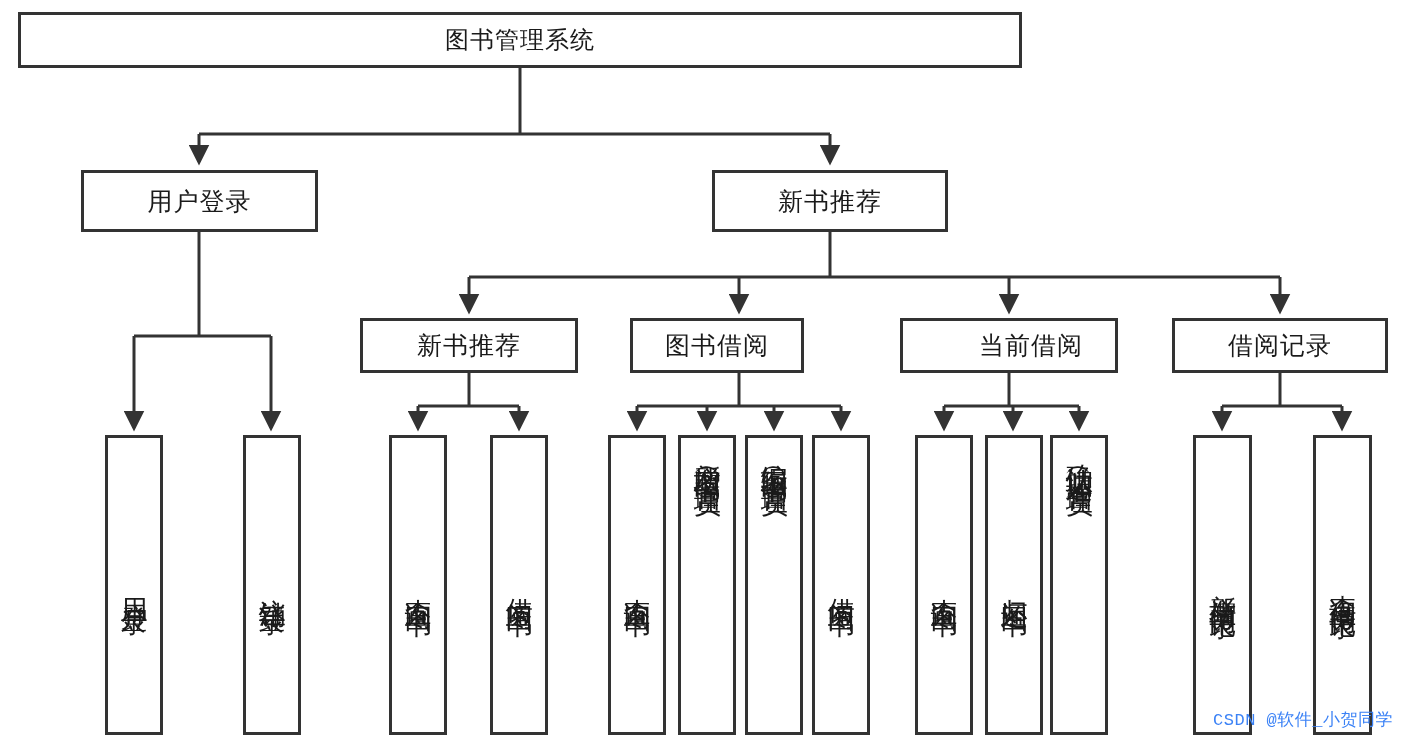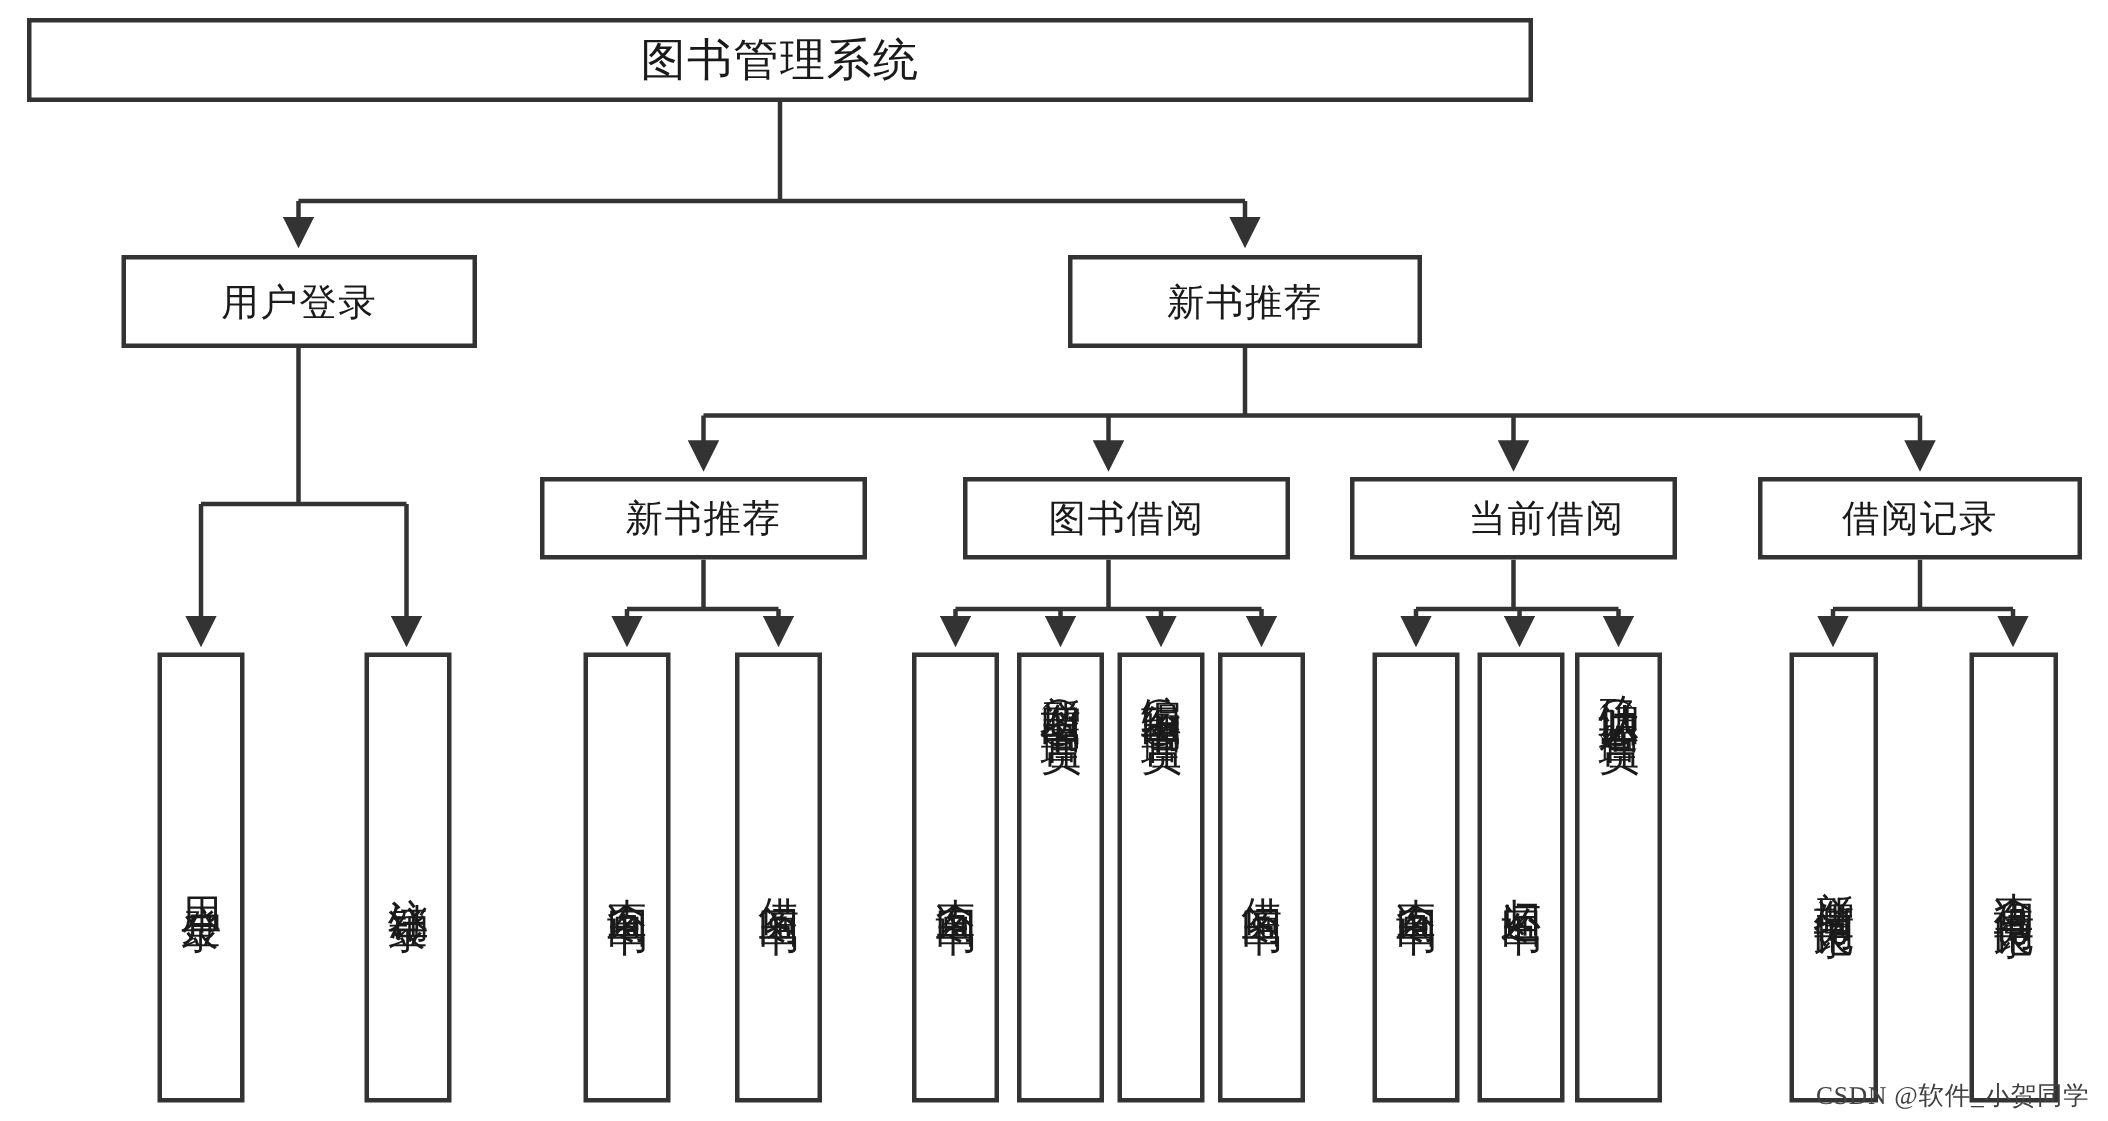--- a/index.html
+++ b/index.html
@@ -24,24 +24,24 @@
     stroke-width: 3;
     fill: none;
   }
   .arrow-head {
     fill: #333333;
     stroke: none;
   }
   .watermark {
     position: absolute;
     right: 12px;
-    bottom: 5px;
-    font-family: Liberation Serif, serif;
+    bottom: 16px;
+    font-family: Liberation Mono, monospace;
     font-size: 17px;
-    color: #404040;
+    color: #3b82f6;
     letter-spacing: 0.5px;
     white-space: nowrap;
     pointer-events: none;
   }
   .vert-label {
     writing-mode: vertical-rl;
     text-orientation: upright;
     font-family: "Liberation Sans", "DejaVu Sans", sans-serif;
     font-size: 27px;
     line-height: 1.12;
@@ -70,21 +70,21 @@
     background: #ffffff;
     border: 3px solid #333333;
     box-sizing: border-box;
     display: flex;
     align-items: center;
     justify-content: center;
     font-size: 25px;
     color: #1a1a1a;
     letter-spacing: 1px;
   }
-  .h-node.root { font-size: 30px; }
+  .h-node.root { font-size: 24px; }
 </style>
 </head>
 <body>
 
 <svg id="diagram" viewBox="0 0 1405 747">
   <defs>
     <marker id="arrow" viewBox="0 0 12 12" refX="10" refY="6" markerWidth="7" markerHeight="7" orient="auto-start-reverse">
       <path d="M 0 0 L 12 6 L 0 12 z" class="arrow-head"></path>
     </marker>
   </defs>
@@ -153,21 +153,21 @@
 </div>
 
 <div class="h-node" style="left:712px; top:170px; width:236px; height:62px;">
   <span>新书推荐</span>
 </div>
 
 <div class="h-node" style="left:360px; top:318px; width:218px; height:55px;text-align:center;">
   <span>新书推荐</span>
 </div>
 
-<div class="h-node" style="left:630px; top:318px; width:218px; height:55px;margin-left:12px;">
+<div class="h-node" style="left:630px; top:318px; width:174px; height:55px;">
   <span>图书借阅</span>
 </div>
 
 <div class="h-node" style="left:900px; top:318px; width:218px; height:55px;padding-left:44px;">
   <span>当前借阅</span>
 </div>
 
 <div class="h-node" style="left:1172px; top:318px; width:216px; height:55px;">
   <span>借阅记录</span>
 </div>

